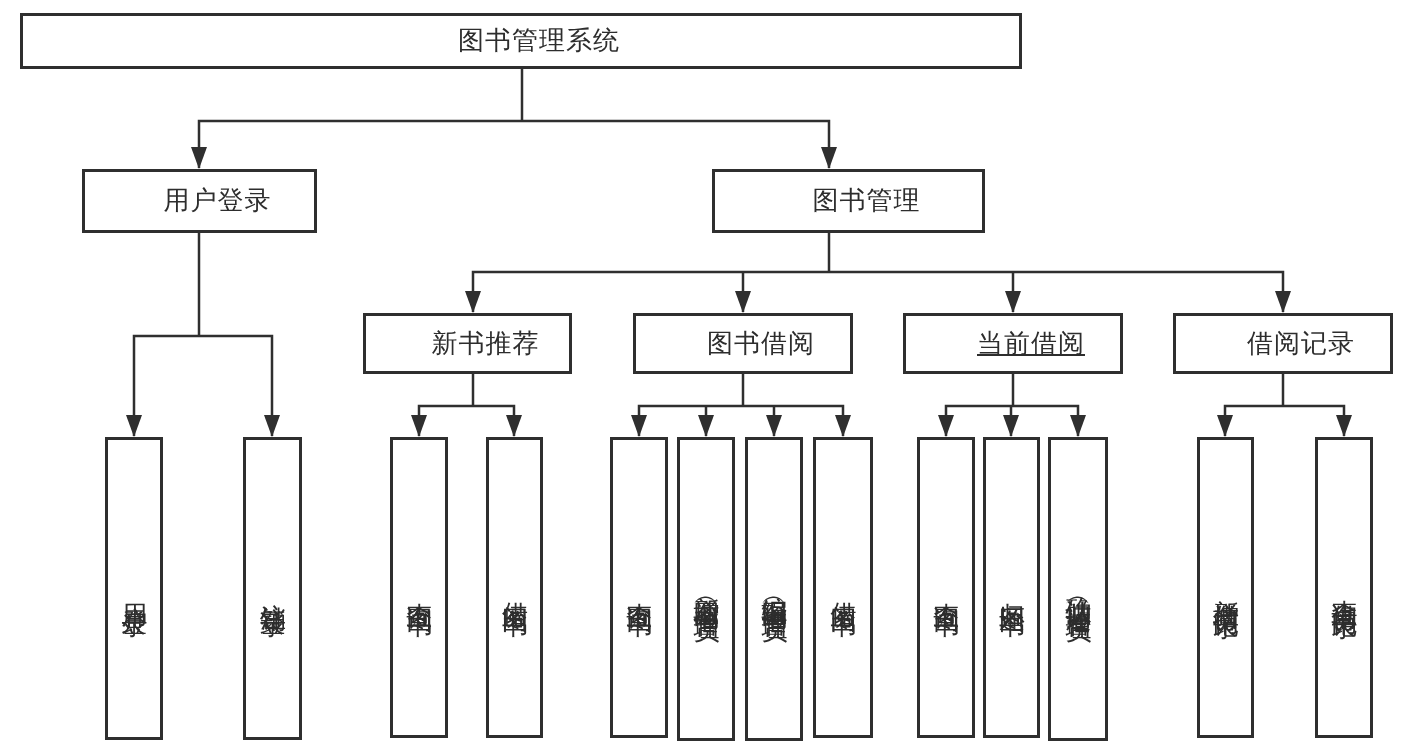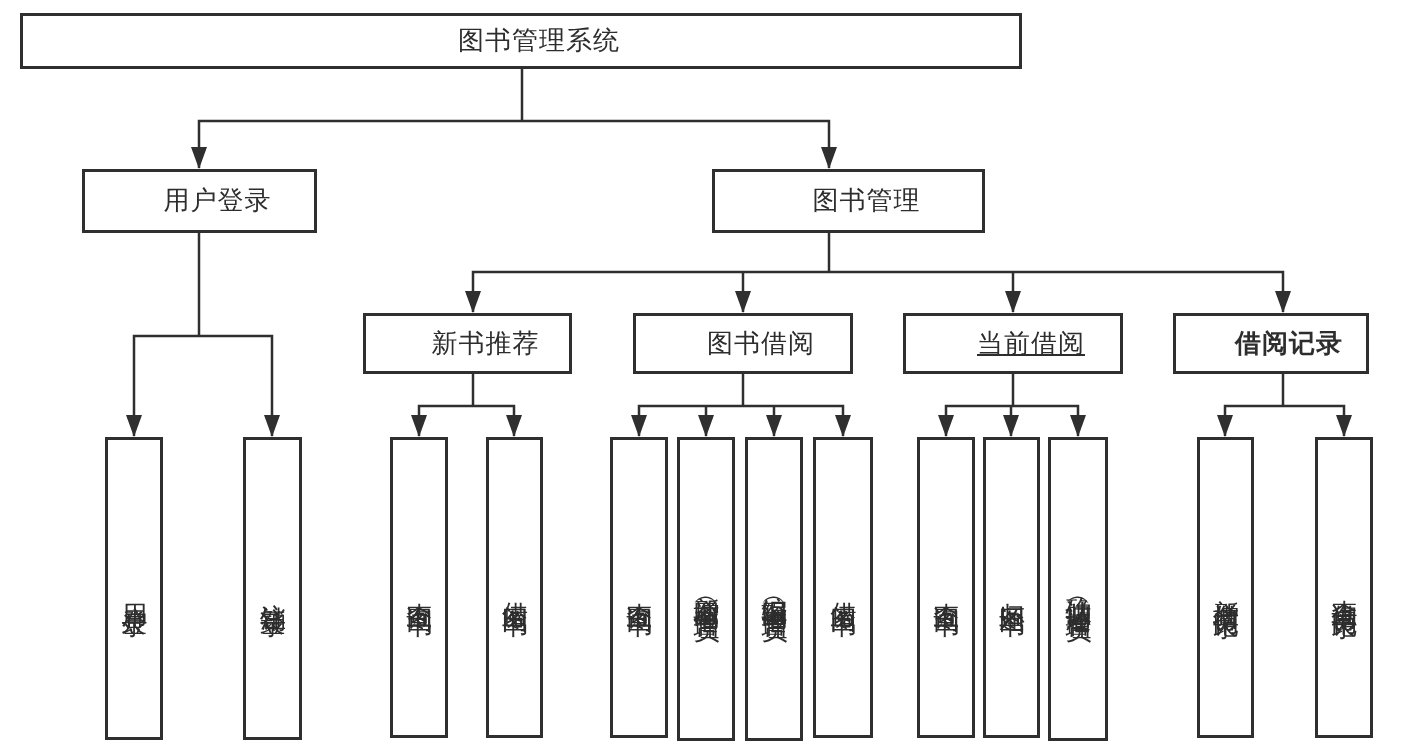--- a/index.html
+++ b/index.html
@@ -100,21 +100,21 @@
       <polygon points="1225,437 1217,415 1233,415" fill="#2f2f2f"></polygon>
       <polygon points="1344,437 1336,415 1352,415" fill="#2f2f2f"></polygon>
     </svg>
   <div id="nodes">
       <div class="node h" style="left: 20px; top: 13px; width: 1002px; height: 56px; border-color: rgb(47, 47, 47); background: rgb(255, 255, 255); color: rgb(45, 45, 45);">图书管理系统</div>
       <div class="node h" style="left: 82px; top: 169px; width: 235px; height: 64px; border-color: rgb(47, 47, 47); background: rgb(255, 255, 255); color: rgb(45, 45, 45);">用户登录</div>
       <div class="node h" style="left: 712px; top: 169px; width: 273px; height: 64px; border-color: rgb(47, 47, 47); background: rgb(255, 255, 255); color: rgb(45, 45, 45);">图书管理</div>
       <div class="node h" style="left: 363px; top: 313px; width: 209px; height: 61px; border-color: rgb(47, 47, 47); background: rgb(255, 255, 255); color: rgb(45, 45, 45);">新书推荐</div>
       <div class="node h" style="left: 633px; top: 313px; width: 220px; height: 61px; border-color: rgb(47, 47, 47); background: rgb(255, 255, 255); color: rgb(45, 45, 45);">图书借阅</div>
       <div class="node h" style="left: 903px; top: 313px; width: 220px; height: 61px; border-color: rgb(47, 47, 47); background: rgb(255, 255, 255); color: rgb(45, 45, 45); text-decoration: underline;">当前借阅</div>
-      <div class="node h" style="left: 1173px; top: 313px; width: 196px; height: 61px; border-color: rgb(47, 47, 47); background: rgb(255, 255, 255); color: rgb(45, 45, 45); font-weight: bold;">借阅记录</div>
+      <div class="node h" style="left: 1173px; top: 313px; width: 220px; height: 61px; border-color: rgb(47, 47, 47); background: rgb(255, 255, 255); color: rgb(45, 45, 45);">借阅记录</div>
       <div class="node v" style="left: 105px; top: 437px; width: 58px; height: 303px; border-color: rgb(47, 47, 47); background: rgb(255, 255, 255); color: rgb(45, 45, 45);">用户登录</div>
       <div class="node v" style="left: 243px; top: 437px; width: 59px; height: 303px; border-color: rgb(47, 47, 47); background: rgb(255, 255, 255); color: rgb(45, 45, 45);">注销登录</div>
       <div class="node v" style="left: 390px; top: 437px; width: 58px; height: 301px; border-color: rgb(47, 47, 47); background: rgb(255, 255, 255); color: rgb(45, 45, 45);">查询图书</div>
       <div class="node v" style="left: 486px; top: 437px; width: 57px; height: 301px; border-color: rgb(47, 47, 47); background: rgb(255, 255, 255); color: rgb(45, 45, 45);">借阅图书</div>
       <div class="node v" style="left: 610px; top: 437px; width: 58px; height: 301px; border-color: rgb(47, 47, 47); background: rgb(255, 255, 255); color: rgb(45, 45, 45);">查询图书</div>
       <div class="node v" style="left: 677px; top: 437px; width: 58px; height: 304px; border-color: rgb(47, 47, 47); background: rgb(255, 255, 255); color: rgb(45, 45, 45);">新增图书（管理员）</div>
       <div class="node v" style="left: 745px; top: 437px; width: 58px; height: 304px; border-color: rgb(47, 47, 47); background: rgb(255, 255, 255); color: rgb(45, 45, 45);">编辑图书（管理员）</div>
       <div class="node v" style="left: 813px; top: 437px; width: 60px; height: 301px; border-color: rgb(47, 47, 47); background: rgb(255, 255, 255); color: rgb(45, 45, 45);">借阅图书</div>
       <div class="node v" style="left: 917px; top: 437px; width: 58px; height: 301px; border-color: rgb(47, 47, 47); background: rgb(255, 255, 255); color: rgb(45, 45, 45);">查询图书</div>
       <div class="node v" style="left: 983px; top: 437px; width: 57px; height: 301px; border-color: rgb(47, 47, 47); background: rgb(255, 255, 255); color: rgb(45, 45, 45);">归还图书</div>

